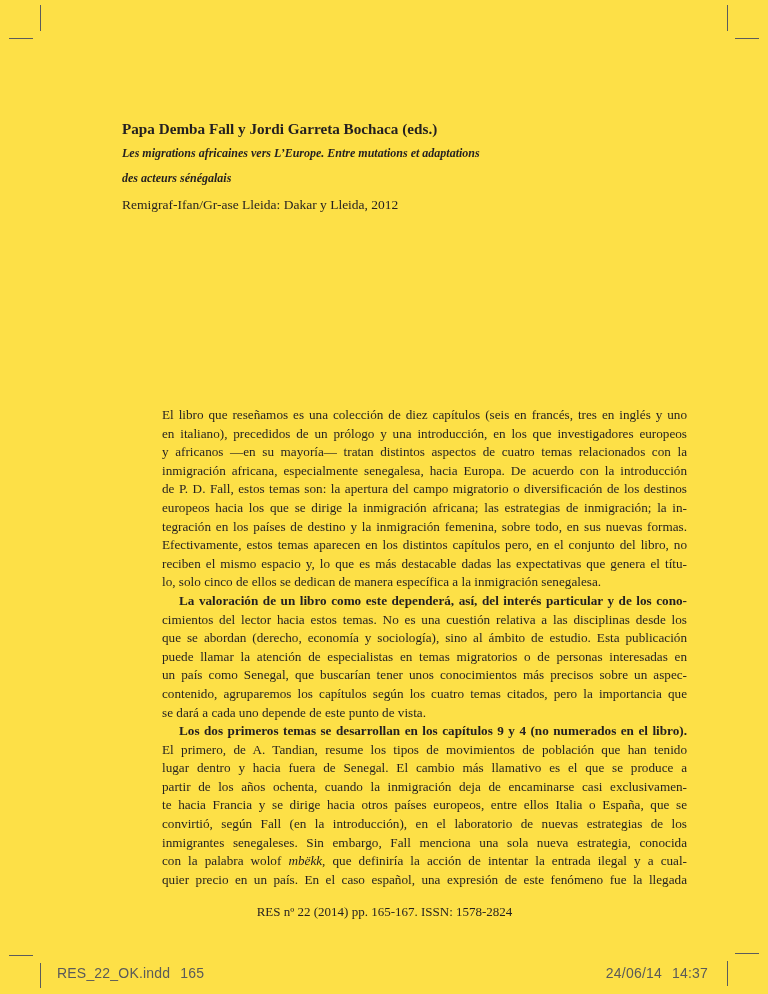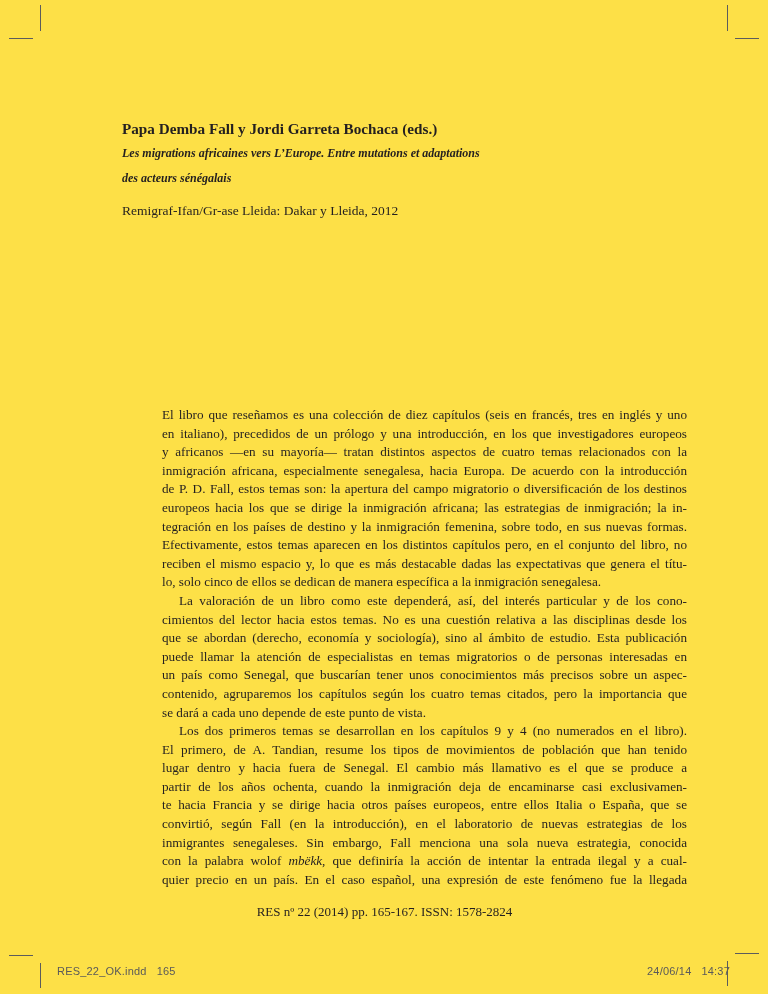--- a/index.html
+++ b/index.html
@@ -36,62 +36,62 @@
   }
   .title-line {
     font-weight: bold;
     font-style: italic;
     font-size: 12px;
     line-height: 24.5px;
   }
   .imprint {
     font-size: 13.5px;
     line-height: 19px;
-    margin-top: 11px;
+    margin-top: 5px;
   }
 
   
   .review-body {
     position: absolute;
     left: 122px; top: 406px;
     width: 525px;
     margin-left: 40px;
   }
   .line {
     font-size: 13.2px;
     line-height: 18.6px;
     text-align: justify;
     text-align-last: justify;
     white-space: normal;
   }
   .line.last { text-align-last: left; }
-  .line.indent { text-indent: 17px; }
+  .line.indent { text-indent: 17px; font-weight: bold; }
   .ital { font-style: italic; }
 
   
   .footer-citation {
     position: absolute;
     left: 122px; top: 904px;
     width: 525px;
     text-align: center;
     font-size: 13px;
     line-height: 16px;
   }
 
   
   .slug {
     position: absolute;
     font-family: "Liberation Sans", sans-serif;
-    font-size: 11px;
+    font-size: 14px;
     color: #5a5a5a;
     top: 965px;
     letter-spacing: 0.2px;
   }
   .slug.left  { left: 57px; }
-  .slug.right { right: 38px; text-align: right; }
+  .slug.right { right: 60px; text-align: right; }
   .slug .gap { display: inline-block; width: 10px; }
 </style>
 </head>
 <body>
 
 <div class="page">
 
   <div class="crop tl-v"></div>
   <div class="crop tl-h"></div>
   <div class="crop tr-v"></div>

